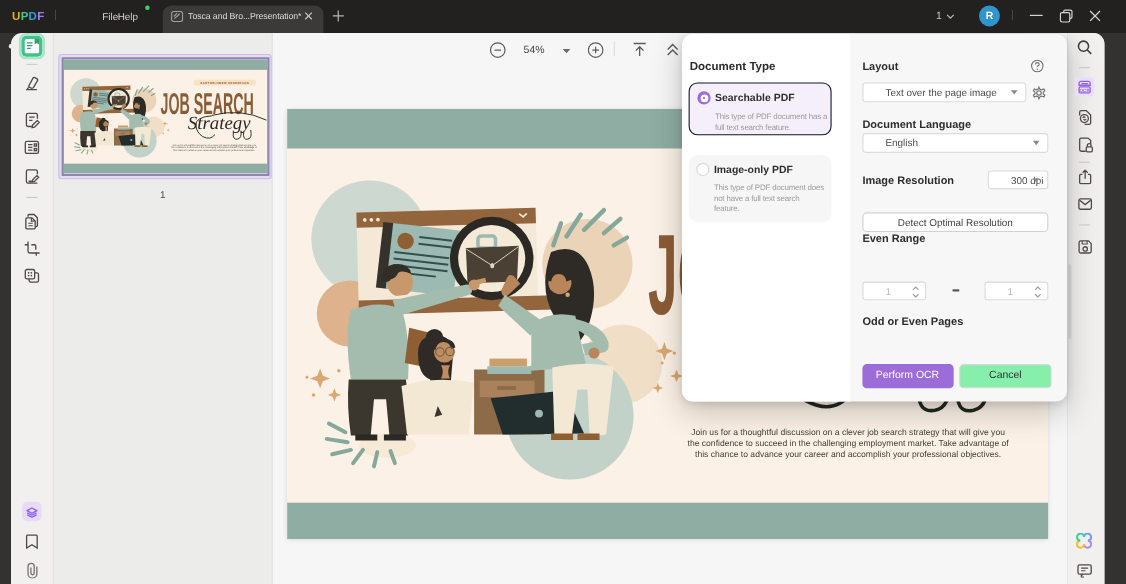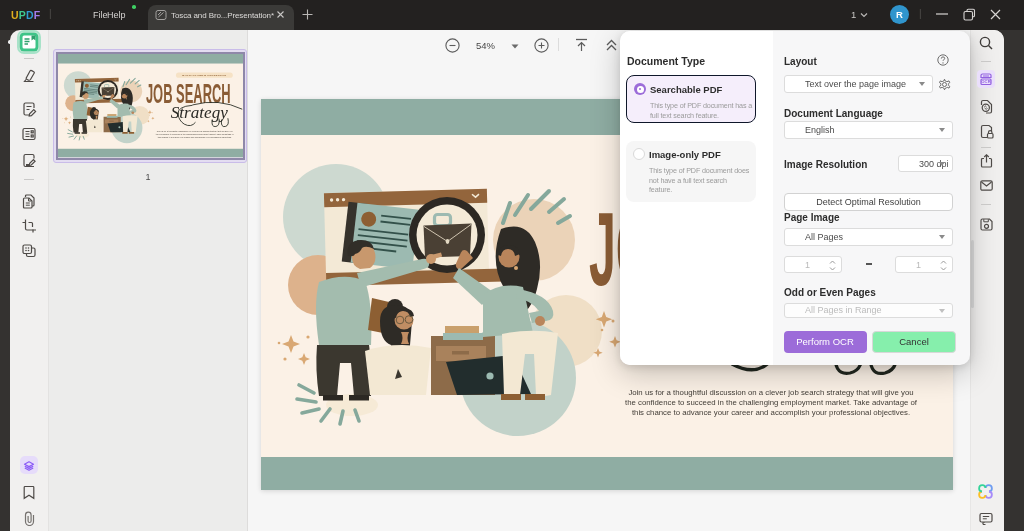--- a/index.html
+++ b/index.html
@@ -238,35 +238,33 @@
           <g fill="none" stroke="#6e6e6e" stroke-width="1">
             <circle cx="6.5" cy="6.5" r="2"></circle>
             <path d="M6.5 1.2 L7.2 3 a3.8 3.8 0 0 1 1.7 0.7 L11 2.9 L11.8 4.6 L10.3 5.8 a3.8 3.8 0 0 1 0 1.4 L11.8 8.4 L11 10.1 L9.2 9.3 a3.8 3.8 0 0 1 -1.7 0.7 L6.5 11.8 L5.8 10 a3.8 3.8 0 0 1 -1.7 -0.7 L2.3 10.1 L1.5 8.4 L3 7.2 a3.8 3.8 0 0 1 0 -1.4 L1.5 4.6 L2.3 2.9 L4.1 3.7 a3.8 3.8 0 0 1 1.7 -0.7 Z"></path>
           </g>
         </svg>
       <div class="dlabel abs" style="left:11px;top:77px;">Document Language</div>
       <div class="select abs" style="left:11px;top:90px;width:169px;height:18px;">English<span class="caret"></span></div>
       <div class="dlabel abs" style="left:11px;top:128px;">Image Resolution</div>
       <div class="select abs" style="left:125px;top:124px;width:55px;height:17px;">300 dpi<span class="caret"></span></div>
       <div class="btn abs" style="left:11px;top:148px;width:169px;height:18px;background:#fff;border:1px solid #d2d2d2;color:#3f3f3f;font-size:9px;line-height:17px;margin-top:14px;">Detect Optimal Resolution</div>
-      <div class="dlabel abs" style="left:11px;top:181px;">Page Image</div>
-      <div class="select abs" style="left:11px;top:197px;width:169px;height:18px;">All Pages<span class="caret"></span></div>
+      <div class="dlabel abs" style="left:11px;top:181px;">Even Range</div>
       <div class="select abs" style="left:11px;top:225px;width:58px;height:17px;color:#b9b9b9;">1
         <svg class="abs" style="right:5px;top:3px;" width="7" height="11" viewBox="0 0 7 11">
             <path d="M1 3.5 L3.5 1 L6 3.5 M1 7.5 L3.5 10 L6 7.5" fill="none" stroke="#9a9a9a" stroke-width="1"></path>
           </svg>
       </div>
       <div class="abs" style="left:93px;top:232px;width:6px;height:2px;background:#555;"></div>
       <div class="select abs" style="left:122px;top:225px;width:58px;height:17px;color:#b9b9b9;">1
         <svg class="abs" style="right:5px;top:3px;" width="7" height="11" viewBox="0 0 7 11">
             <path d="M1 3.5 L3.5 1 L6 3.5 M1 7.5 L3.5 10 L6 7.5" fill="none" stroke="#9a9a9a" stroke-width="1"></path>
           </svg>
       </div>
       <div class="dlabel abs" style="left:11px;top:256px;">Odd or Even Pages</div>
-      <div class="select abs" style="left:11px;top:272px;width:169px;height:15px;line-height:13px;color:#bcbcbc;background:#fdfdfd;">All Pages in Range<span class="caret" style="border-top-color:#c0c0c0;"></span></div>
       <div class="btn abs" style="left:10.5px;top:300px;width:83px;height:21.5px;background:#9c6cd9;color:#fff;line-height:21.5px;">Perform OCR</div>
       <div class="btn abs" style="left:99px;top:300px;width:84px;height:21.5px;background:#86efac;border:1px solid #d8d8d8;color:#333;line-height:20px;">Cancel</div>
     </div>
   </div>
 
   <svg class="abs" style="left:17px;top:30px;" width="24" height="24" viewBox="0 0 24 24">
       <rect x="1" y="1" width="22" height="22" rx="6" fill="none" stroke="#a8e2c8" stroke-width="2"></rect>
       <rect x="2.5" y="2.5" width="19" height="19" rx="4.5" fill="#3ec488"></rect>
       <rect x="5.5" y="5.5" width="13" height="13" rx="1.5" fill="#ffffff"></rect>
       <path d="M7.5 9 h5 M7.5 11.5 h5 M7.5 14 h3.5" stroke="#2ea06c" stroke-width="1.3"></path>

